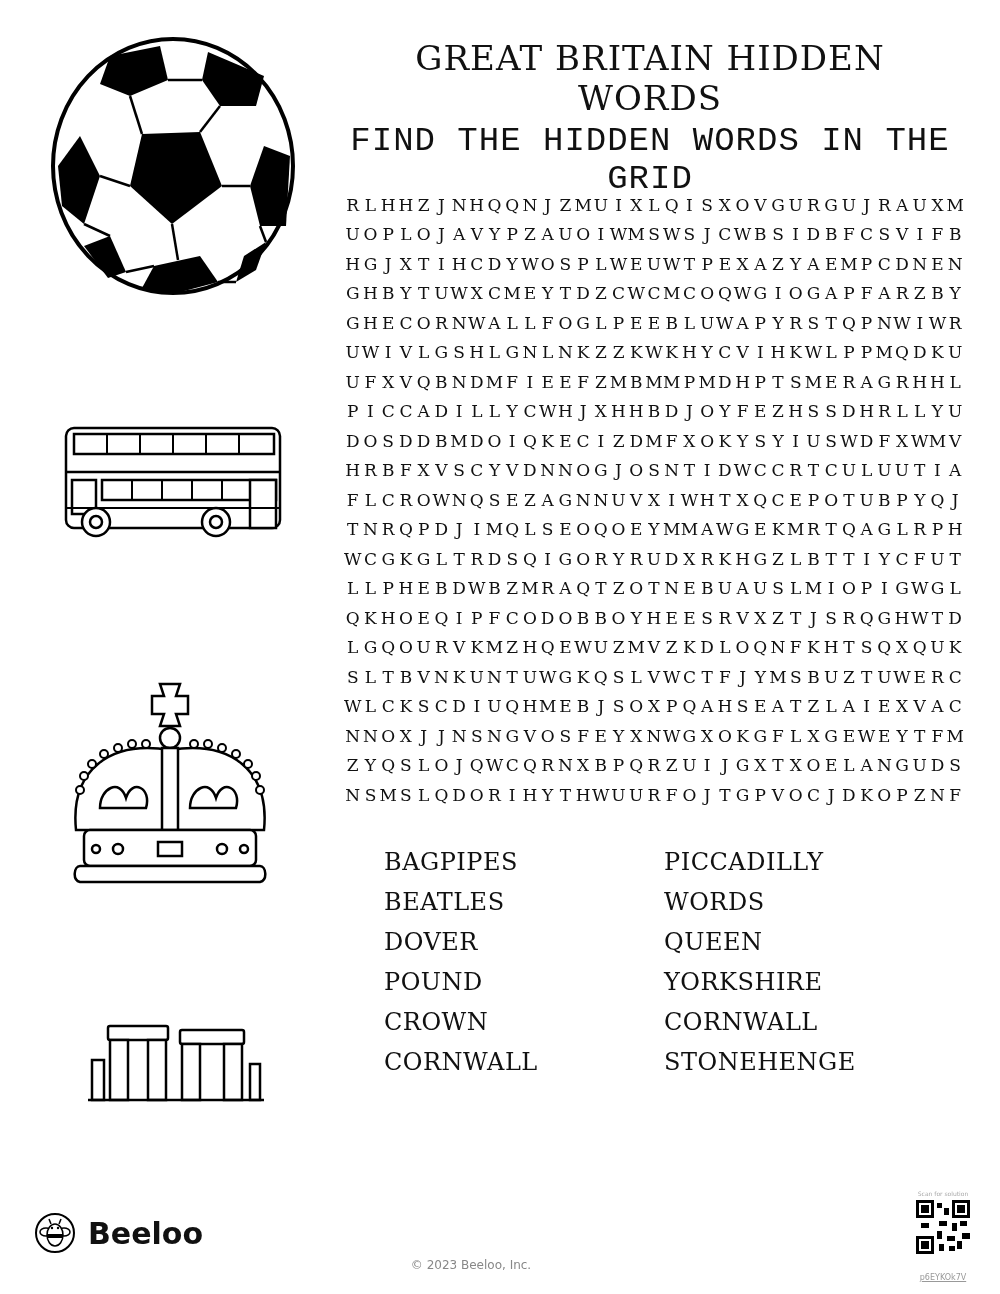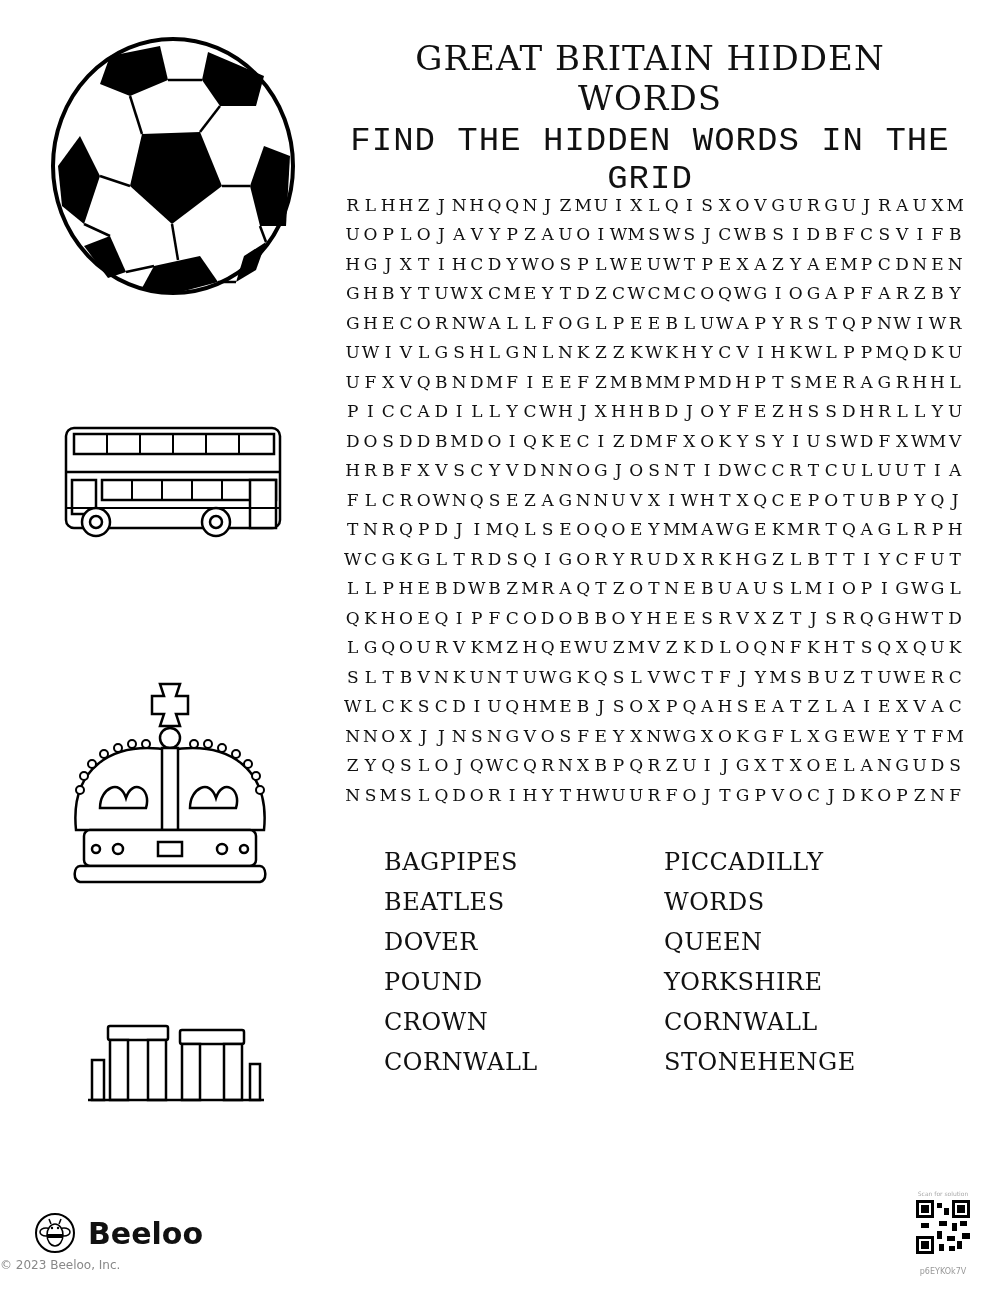--- a/index.html
+++ b/index.html
@@ -7,24 +7,24 @@
   .title { position: absolute; left: 340px; top: 38px; width: 620px; text-align: center; font-family: "DejaVu Serif", serif; font-size: 34px; letter-spacing: 1px; }
   .subtitle { position: absolute; left: 340px; top: 122px; width: 620px; text-align: center; font-family: Liberation Mono, monospace; font-size: 34px; letter-spacing: 1px; }
   .grid { position: absolute; left: 344px; top: 190px; width: 620px; }
   .grid-row { display: flex; justify-content: space-between; height: 29.5px; align-items: center; }
   .grid-cell { width: 17.5px; text-align: center; font-family: "DejaVu Serif", serif; font-size: 17px; }
   .words { position: absolute; left: 384px; top: 848px; width: 560px; display: grid; grid-template-columns: 280px 280px; row-gap: 8px; }
   .word { font-family: "DejaVu Serif", serif; font-size: 24px; height: 32px; letter-spacing: 0.5px; }
   .art { position: absolute; }
   .footer-logo { position: absolute; left: 34px; top: 1212px; display: flex; align-items: center; gap: 12px; }
   .footer-logo .brand { font-size: 30px; font-weight: bold; }
-  .copyright { position: absolute; left: 0; width: 942px; top: 1258px; font-size: 12px; color: #888; }
+  .copyright { position: absolute; left: 0; width: 942px; top: 1258px; text-align: center; font-size: 12px; color: #888; }
   .qr-block { position: absolute; left: 912px; top: 1190px; width: 62px; text-align: center; }
   .qr-caption { font-size: 6px; color: #aaa; margin-bottom: 3px; }
-  .qr-code { font-size: 8px; color: #999; margin-top: 9px; }
+  .qr-code { font-size: 8px; color: #999; margin-top: 15px; text-decoration: underline; }
 </style>
 </head>
 <body>
 
 <div class="title">GREAT BRITAIN HIDDEN WORDS</div>
 <div class="subtitle">FIND THE HIDDEN WORDS IN THE GRID</div>
 
 <svg class="art" style="left:50px;top:36px" width="246" height="260" viewBox="0 0 246 260">
   <ellipse cx="123" cy="130" rx="120" ry="127" fill="#fff" stroke="#000" stroke-width="4"></ellipse>
   <polygon points="92,98 150,96 172,150 122,188 80,150" fill="#000"></polygon>

